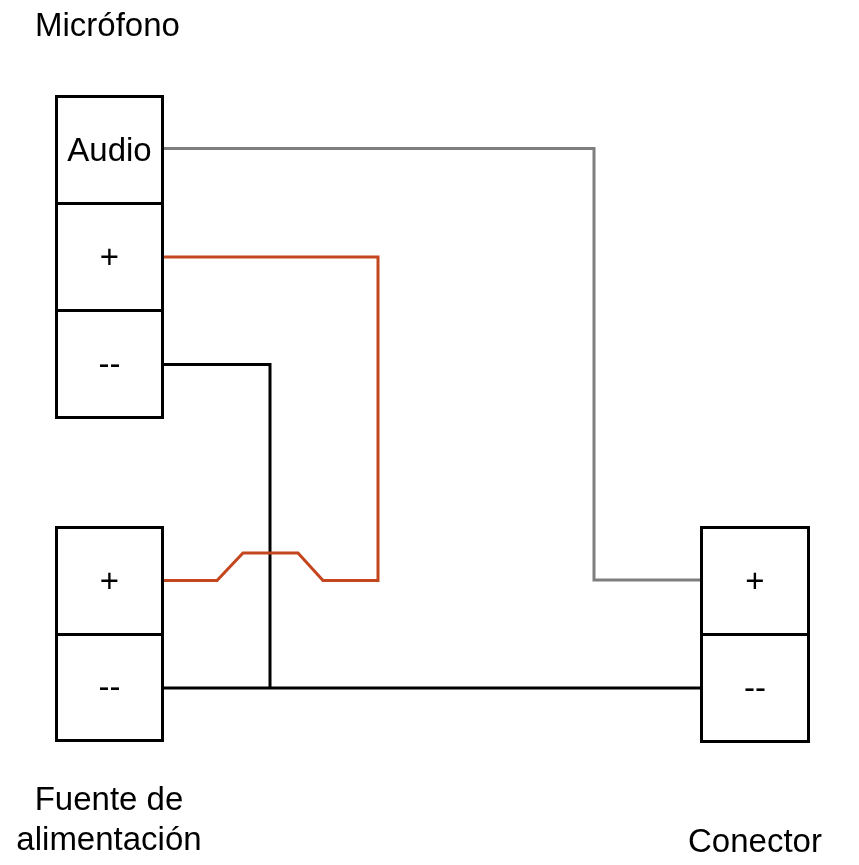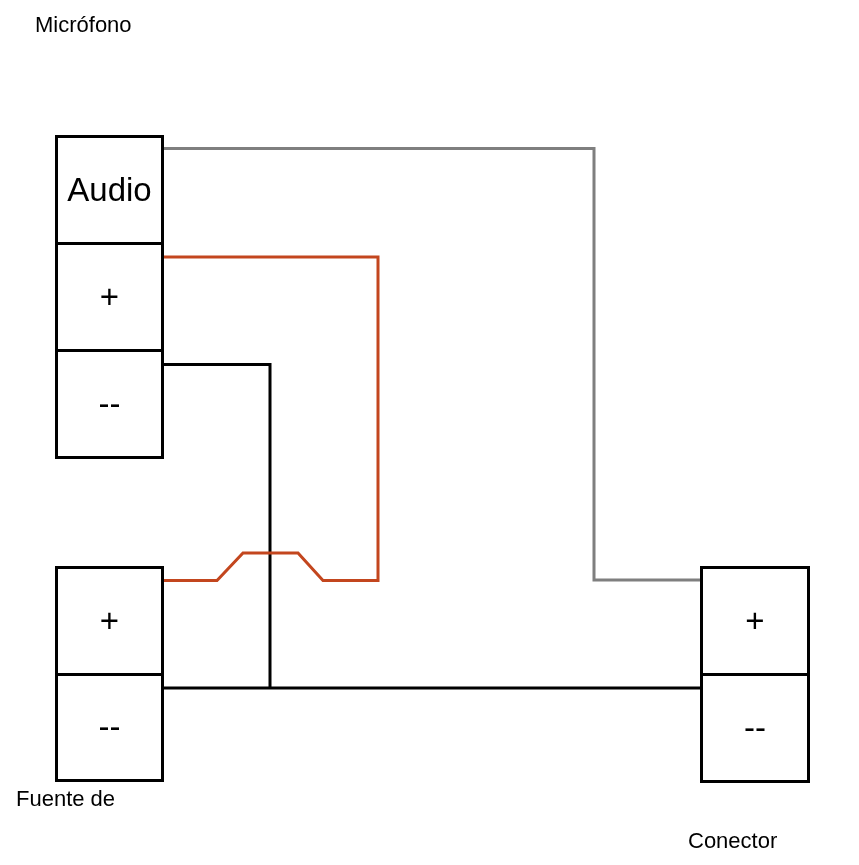--- a/index.html
+++ b/index.html
@@ -23,45 +23,44 @@
     width: 859px;
     height: 865px;
   }
   .term-box {
     position: absolute;
     box-sizing: border-box;
     border: 3px solid #000000;
     background: #ffffff;
     display: flex;
     flex-direction: column;
-    margin-top: 40px;
   }
   .term-cell {
     flex: 1;
     display: flex;
     align-items: center;
     justify-content: center;
     font-size: 33px;
     border-top: 3px solid #000000;
     white-space: nowrap;
   }
   .term-cell:first-child {
     border-top: none;
   }
   .box-mic  { left: 55px;  top: 95px;  width: 109px; height: 324px; }
   .box-psu  { left: 55px;  top: 526px; width: 109px; height: 216px; }
   .box-conn { left: 700px; top: 526px; width: 110px; height: 217px; }
   .diagram-label {
     position: absolute;
-    font-size: 22px;
+    font-size: 33px;
     line-height: 40px;
     white-space: nowrap;
   }
   .lbl-mic  { left: 35px;  top: 5px; }
-  .lbl-psu  { left: 16px;   top: 779px; width: 218px; white-space: normal; }
+  .lbl-psu  { left: 0px;   top: 779px; width: 218px; text-align: center; white-space: normal; }
   .lbl-conn { left: 688px; top: 786px; margin-top: 35px; }
 </style>
 </head>
 <body>
 
 <div class="canvas">
 
   <svg id="wires" class="wires-layer" viewBox="0 0 859 865" xmlns="http://www.w3.org/2000/svg">
       <polyline points="163,148.5 594,148.5 594,580 700,580" fill="none" stroke="#7f7f7f" stroke-width="3"></polyline>
       <polyline points="163,364.5 270,364.5 270,688" fill="none" stroke="#000000" stroke-width="3"></polyline>
@@ -82,17 +81,18 @@
     <div class="term-cell">--</div>
   </div>
 
   <div class="term-box box-conn">
     <div class="term-cell">+</div>
     <div class="term-cell">--</div>
   </div>
 
   <div class="diagram-label lbl-psu">
     <span>Fuente de</span><br>
+    <span>alimentación</span>
   </div>
 
   <div class="diagram-label lbl-conn">Conector</div>
 
 </div>
 
 </body></html>

